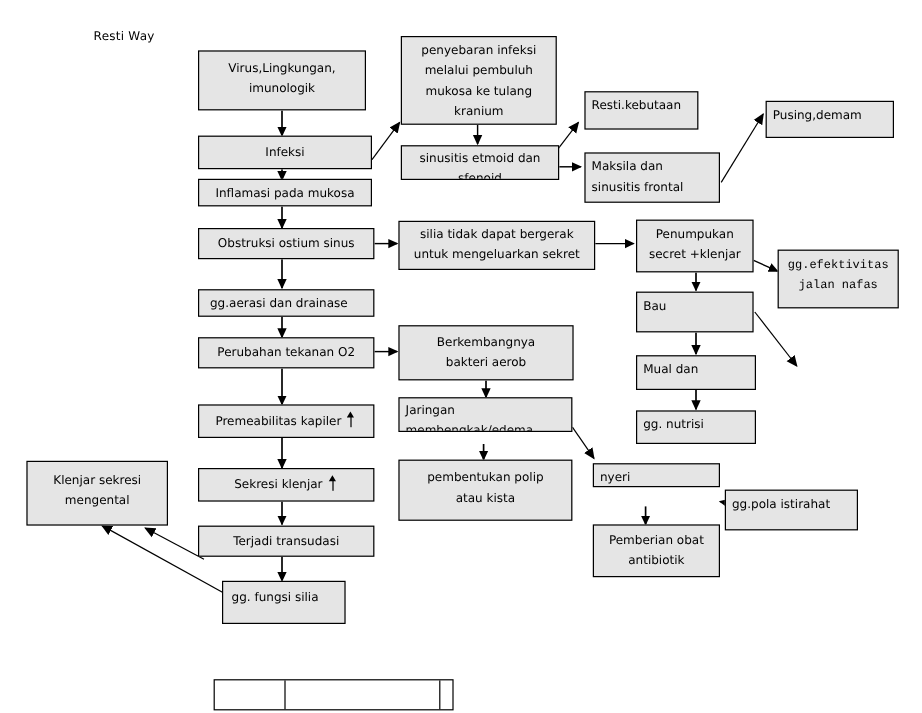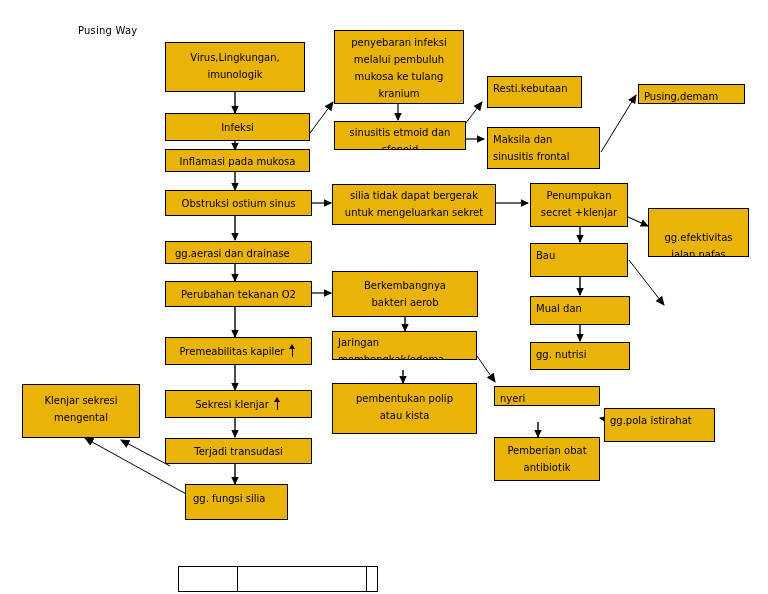--- a/index.html
+++ b/index.html
@@ -19,21 +19,21 @@
     font-size:10px;
     color:#000;
     white-space:nowrap;
     letter-spacing:.2px;
   }
 
   .node{
     position:absolute;
     box-sizing:border-box;
     border:1px solid #000000;
-    background:#eab308;
+    background:#e5e5e5;
     color:#000000;
     font-size:10px;
     line-height:17px;
     overflow:hidden;
     padding:1px 4px 0 4px;
   }
   .node .t{display:block;white-space:nowrap;}
   .c{text-align:center;}
   .l{text-align:left;}
   .mid{display:flex;align-items:center;justify-content:center;}
@@ -132,21 +132,21 @@
       <line x1="538" y1="422" x2="538" y2="437" stroke-width="1.4" marker-end="url(#fat)"></line>
 
       <line x1="620" y1="422" x2="600" y2="418" stroke-width="1.2" marker-end="url(#fat)"></line>
 
       <line x1="170" y1="466" x2="121" y2="440" stroke-width="1" marker-end="url(#thin)"></line>
 
       <line x1="188" y1="495" x2="85" y2="438" stroke-width="1" marker-end="url(#thin)"></line>
     </g>
   </svg>
 
-  <div class="title" style="left:78px; top:25px;">Pusing Way</div>
+  <div class="title" style="left:78px; top:25px;">Resti Way</div>
 
   <div class="node c" style="left:165px; top:42px; width:140px; height:50px; padding-top:6px;">
     <span class="t">Virus,Lingkungan,</span>
     <span class="t">imunologik</span>
   </div>
 
   <div class="node c mid" style="left:165px; top:113px; width:145px; height:28px;">
     <span class="inner t">Infeksi</span>
   </div>
 
@@ -208,35 +208,35 @@
   </div>
 
   <div class="node l" style="left:487px; top:127px; width:113px; height:42px; padding-top:3px; padding-left:5px;">
     <span class="t spread">
       <span>Maksila</span>
       <span>dan</span>
     </span>
     <span class="t">sinusitis frontal</span>
   </div>
 
-  <div class="node l" style="left:638px; top:84px; width:107px; height:20px; padding-top:3px; padding-left:5px;">
+  <div class="node l" style="left:638px; top:84px; width:107px; height:31px; padding-top:3px; padding-left:5px;">
     <span class="t">Pusing,demam</span>
   </div>
 
   <div class="node c" style="left:332px; top:184px; width:164px; height:41px; padding-top:2px;">
     <span class="t">silia tidak dapat bergerak</span>
     <span class="t">untuk mengeluarkan sekret</span>
   </div>
 
   <div class="node c" style="left:530px; top:183px; width:98px; height:44px; padding-top:3px;">
     <span class="t">Penumpukan</span>
     <span class="t">secret +klenjar</span>
   </div>
 
-  <div class="node c" style="left:648px; top:208px; width:101px; height:49px; padding-top:20px;">
+  <div class="node c" style="left:648px; top:208px; width:101px; height:49px; padding-top:4px;font-family:Liberation Mono, monospace;">
     <span class="t">gg.efektivitas</span>
     <span class="t">jalan nafas</span>
   </div>
 
   <div class="node l" style="left:530px; top:243px; width:98px; height:34px; padding-top:3px; padding-left:5px;">
     <span class="t">Bau</span>
   </div>
 
   <div class="node l" style="left:530px; top:296px; width:100px; height:29px; padding-top:3px; padding-left:5px;">
     <span class="t spread">

